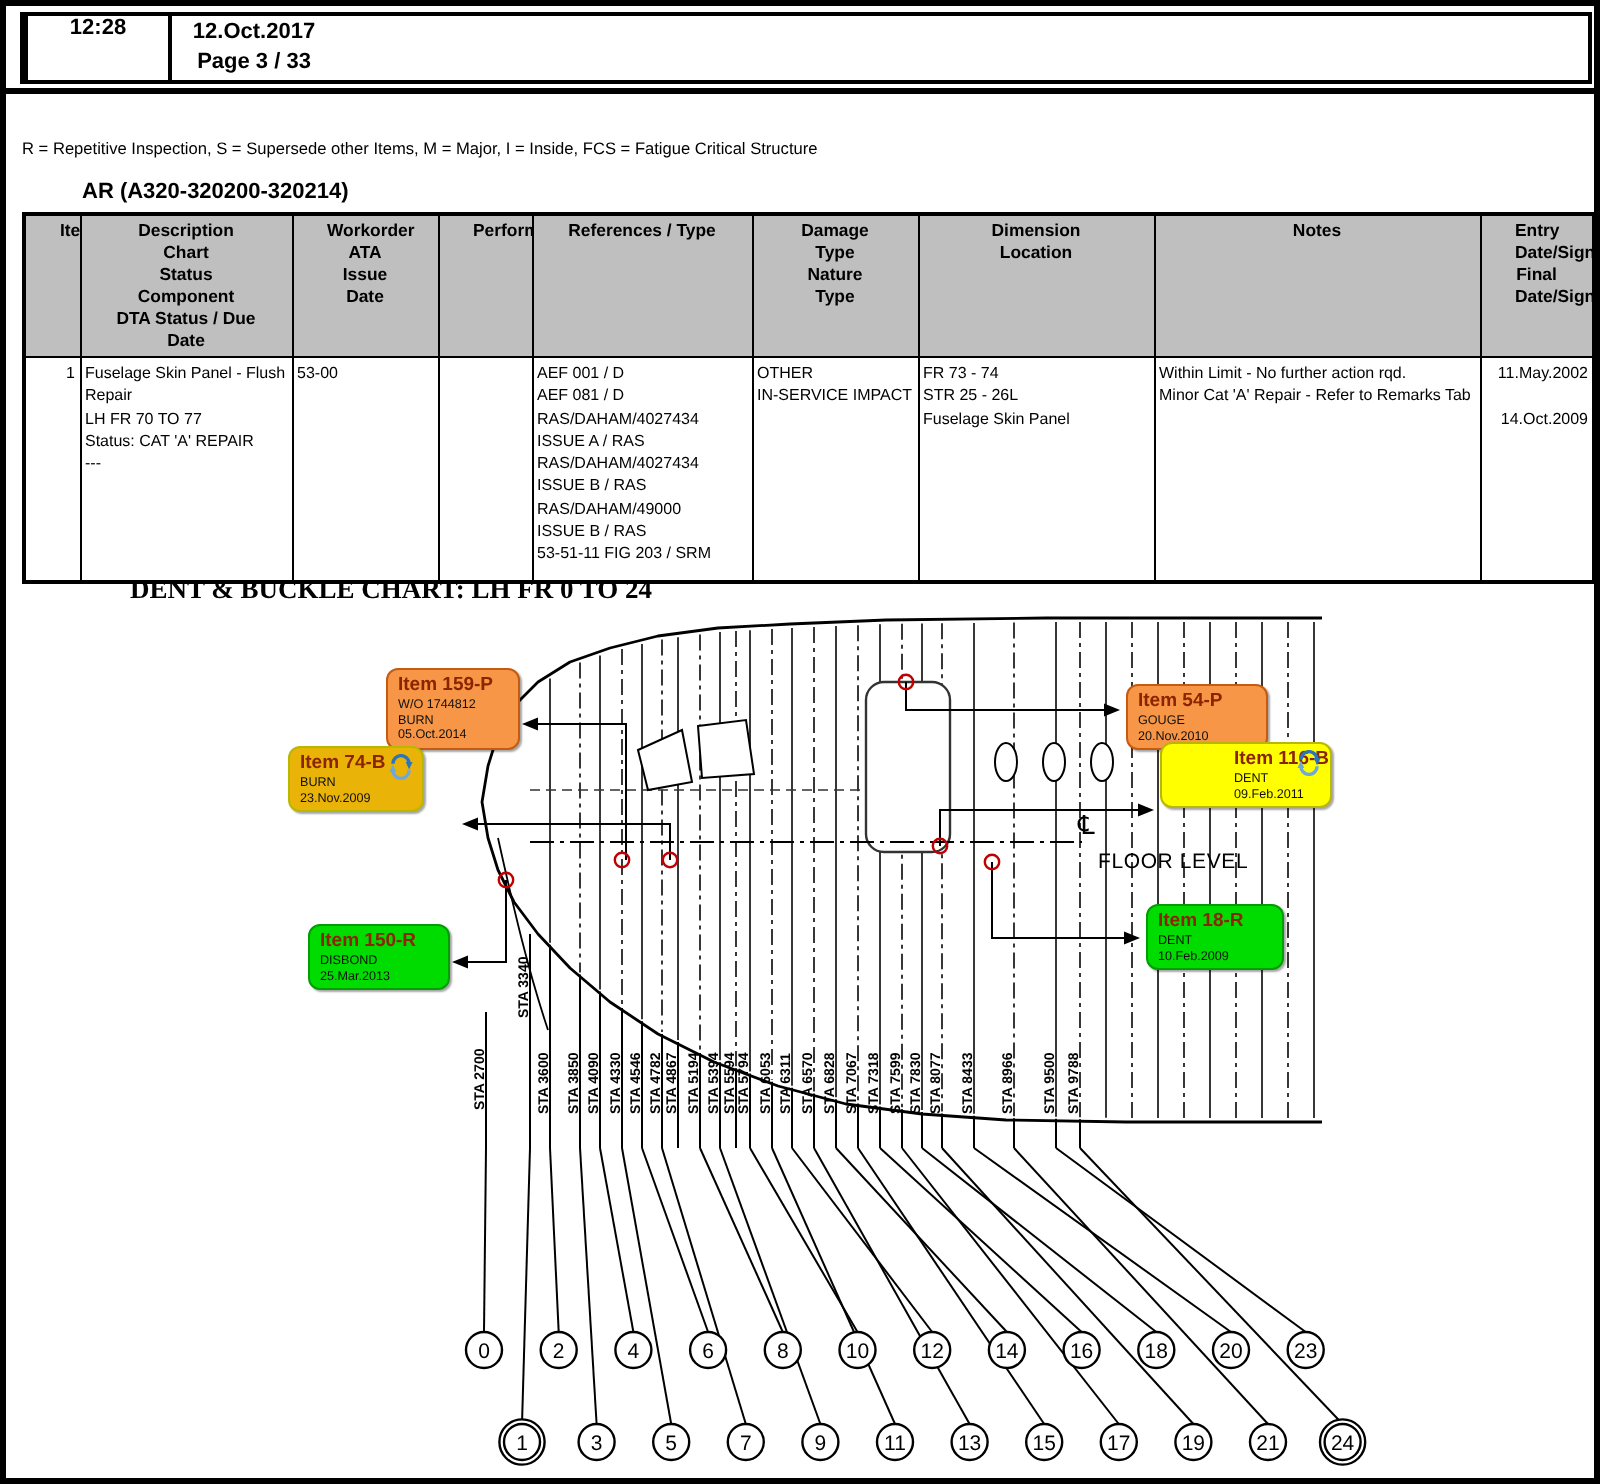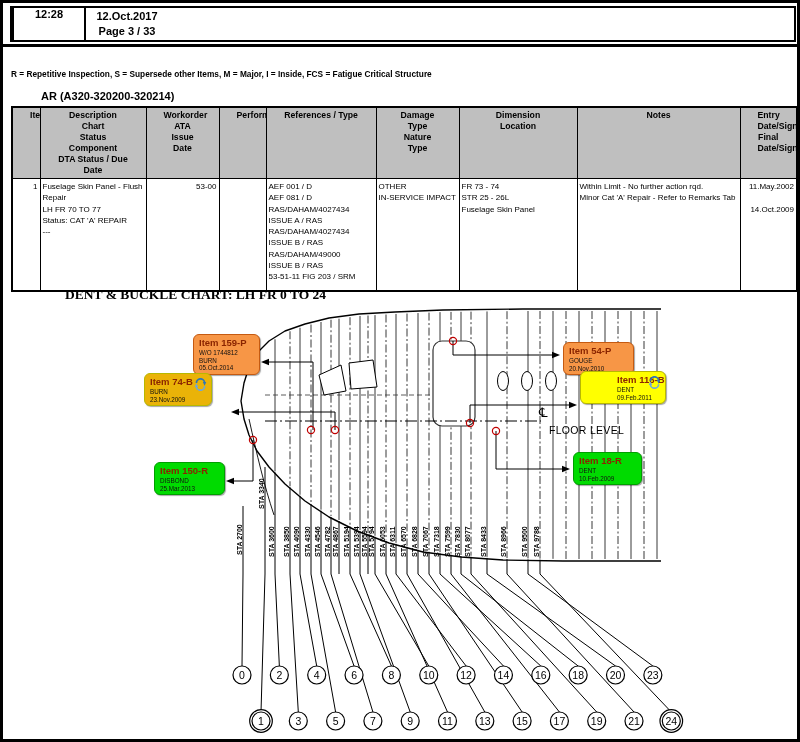--- a/index.html
+++ b/index.html
@@ -15,32 +15,32 @@
   .hdr-time-cell{width:72px;border-left:2px solid #000;box-sizing:border-box;display:flex;
                  justify-content:center;font-size:11px;font-weight:bold;
                  padding-bottom:3px;}
   .hdr-date-cell{width:84px;border-left:2px solid #000;box-sizing:border-box;display:flex;
                  flex-direction:column;justify-content:space-between;align-items:center;
                  font-size:11px;font-weight:bold;padding:2px 0 3px 0;}
   .hdr-rule{position:absolute;left:0;top:41px;width:794px;height:3px;background:#000;}
 
   
   .sec-title{position:absolute;left:8px;top:47px;font-size:15px;font-weight:bold;}
-  .legend{position:absolute;left:8px;top:66px;font-size:8.3px;font-weight:bold;}
+  .legend{position:absolute;left:8px;top:66px;font-size:8.3px;}
   .aircraft{position:absolute;left:38px;top:87px;font-size:11px;font-weight:bold;}
 
   
   #rep-table{position:absolute;left:8px;top:103px;width:785px;border-collapse:collapse;
              table-layout:fixed;border:2px solid #000;}
   #rep-table th{background:#BFBFBF;border:1px solid #000;font-size:8.7px;font-weight:bold;
                 text-align:center;vertical-align:top;padding:2px 17px;line-height:11px;overflow:hidden;}
   #rep-table td{border:1px solid #000;font-size:8px;vertical-align:top;padding:2px 2px;
                 line-height:11.3px;overflow:hidden;white-space:nowrap;}
   td.c-item{text-align:right;padding-right:1px;}
-  td.c-wo{text-align:right;}
+  td.c-wo{text-align:left;}
   td.c-entry{text-align:right;padding-right:3px;}
   #rep-table tr.data-row{height:112px;}
 
   
   .chart-title{position:absolute;left:62px;top:284px;font-family:"Liberation Serif",serif;
                font-size:13.5px;font-weight:bold;}
   #diagram-svg{position:absolute;left:0;top:280px;}
 
   .itembox{position:absolute;border:1.5px solid #000;border-radius:6px;box-sizing:border-box;
            padding:2px 4px 2px 5px;box-shadow:1px 1px 1px rgba(0,0,0,.35);}

